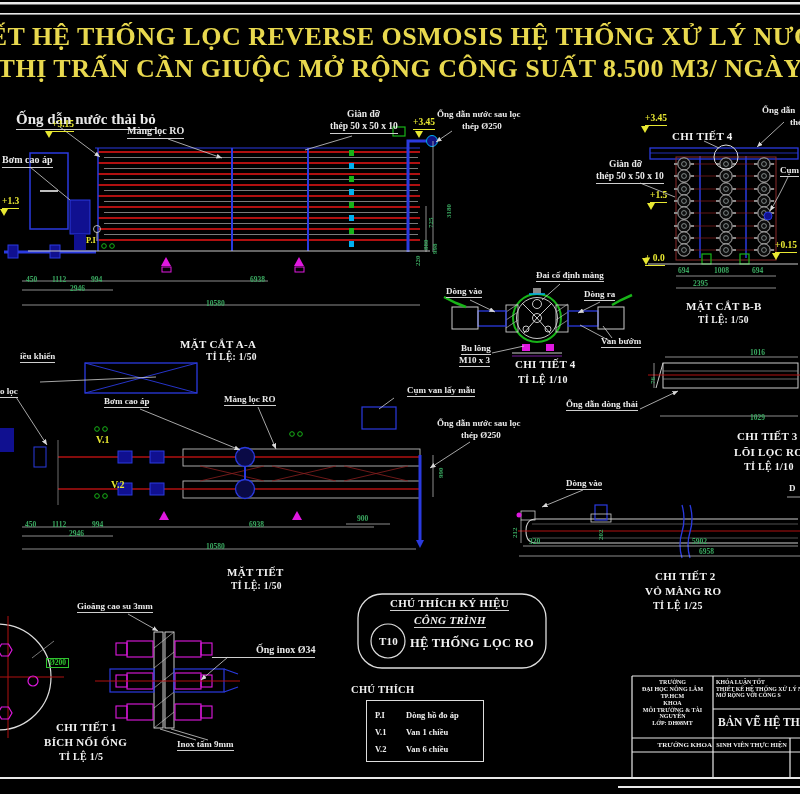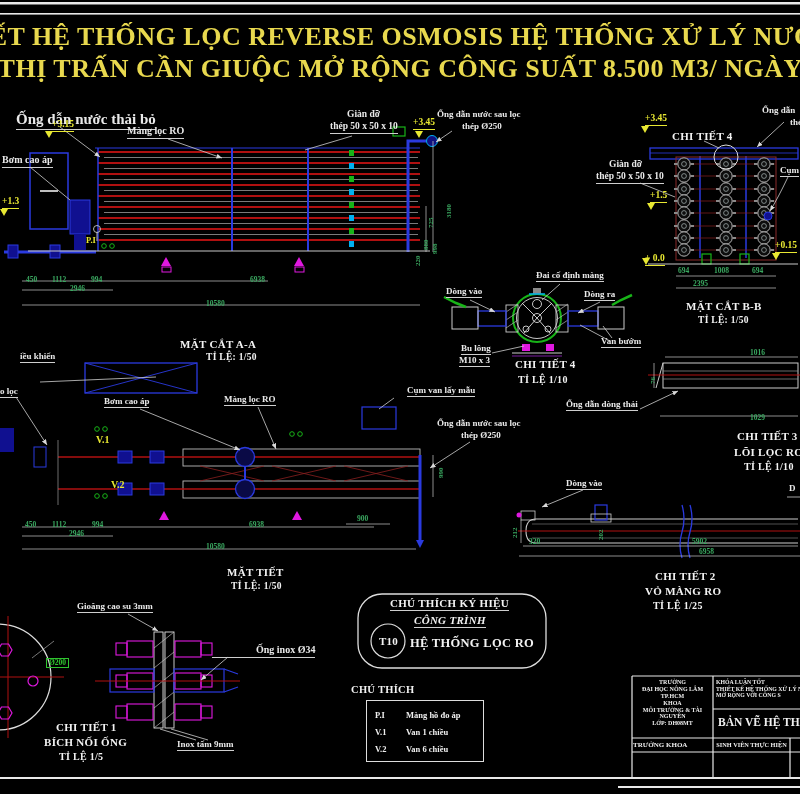--- a/index.html
+++ b/index.html
@@ -378,21 +378,21 @@
 
   <div class="cap u" style="left:390px;top:597px;">CHÚ THÍCH KÝ HIỆU</div>
   <div class="cap u" style="left:414px;top:614px;font-style:italic;">CÔNG TRÌNH</div>
   <div class="cap" style="left:372px;top:635px;width:33px;text-align:center;">T10</div>
   <div class="cap" style="left:410px;top:636px;font-size:12.5px;">HỆ THỐNG LỌC RO</div>
 
   <div class="cap" style="left:351px;top:684px;font-size:10.5px;">CHÚ THÍCH</div>
   <div style="position:absolute;left:366px;top:700px;width:118px;height:62px;border:1.5px solid #ddd;box-sizing:border-box;padding:5px 0 0 8px;">
     <div class="nrow">
       <span class="ncode">P.I</span>
-      <span>Màng hồ đo áp</span>
+      <span>Dòng hồ đo áp</span>
     </div>
     <div class="nrow">
       <span class="ncode">V.1</span>
       <span>Van 1 chiều</span>
     </div>
     <div class="nrow">
       <span class="ncode">V.2</span>
       <span>Van 6 chiều</span>
     </div>
   </div>
@@ -405,16 +405,16 @@
     <div>MÔI TRƯỜNG &amp; TÀI</div>
     <div>NGUYÊN</div>
     <div>LỚP: DH08MT</div>
   </div>
   <div class="tb" style="left:716px;top:679px;width:200px;font-size:5.8px;white-space:nowrap;">
     <div>KHÓA LUẬN TỐT</div>
     <div>THIẾT KẾ HỆ THỐNG XỬ LÝ NƯỚC</div>
     <div>MỞ RỘNG VỚI CÔNG S</div>
   </div>
   <div class="tb" style="left:718px;top:716px;font-size:11.5px;white-space:nowrap;">BẢN VẼ HỆ THỐNG</div>
-  <div class="tb" style="left:633px;top:741px;width:91px;text-align:left;font-size:7px;">TRƯỞNG KHOA</div>
+  <div class="tb" style="left:633px;top:741px;width:79px;text-align:right;font-size:7px;">TRƯỞNG KHOA</div>
   <div class="tb" style="left:714px;top:741px;width:75px;text-align:center;font-size:6.3px;white-space:nowrap;">SINH VIÊN THỰC HIỆN</div>
 
 </div>
 
 </body></html>

